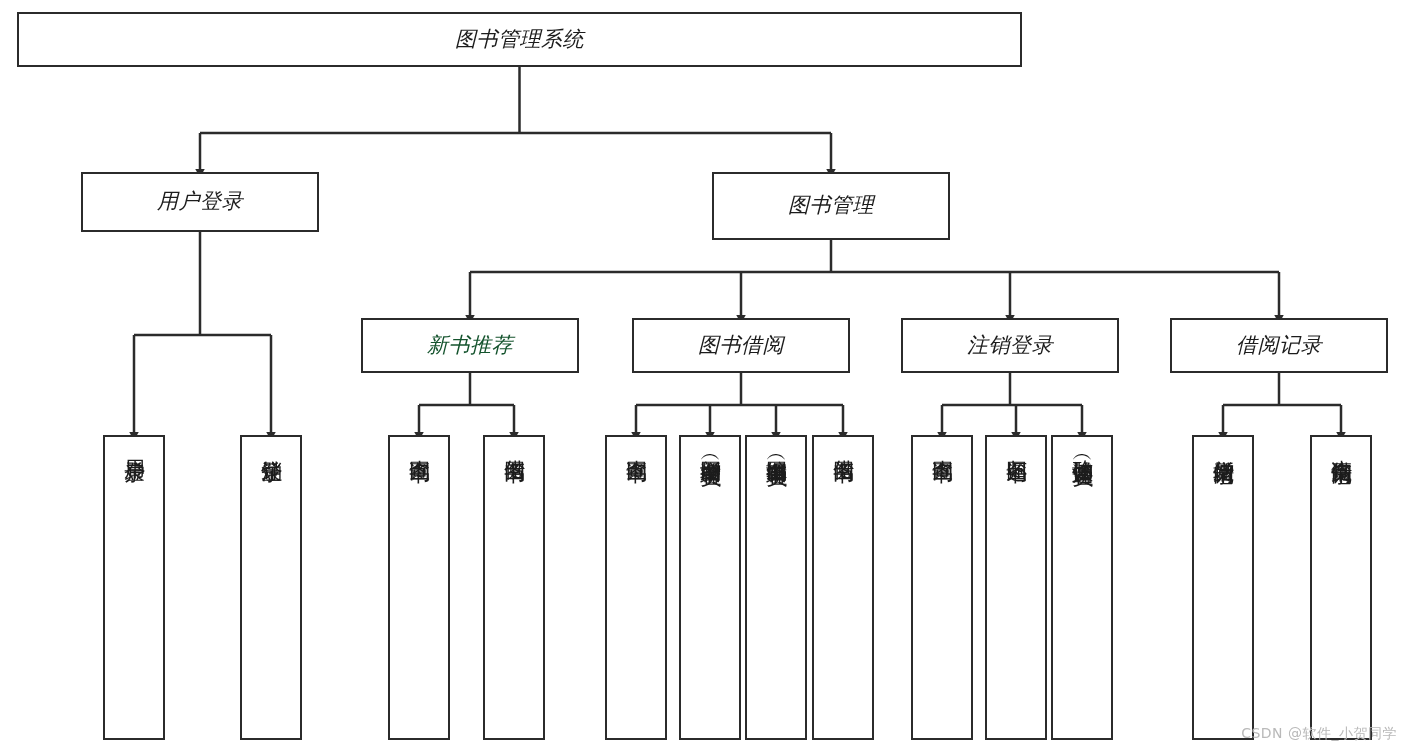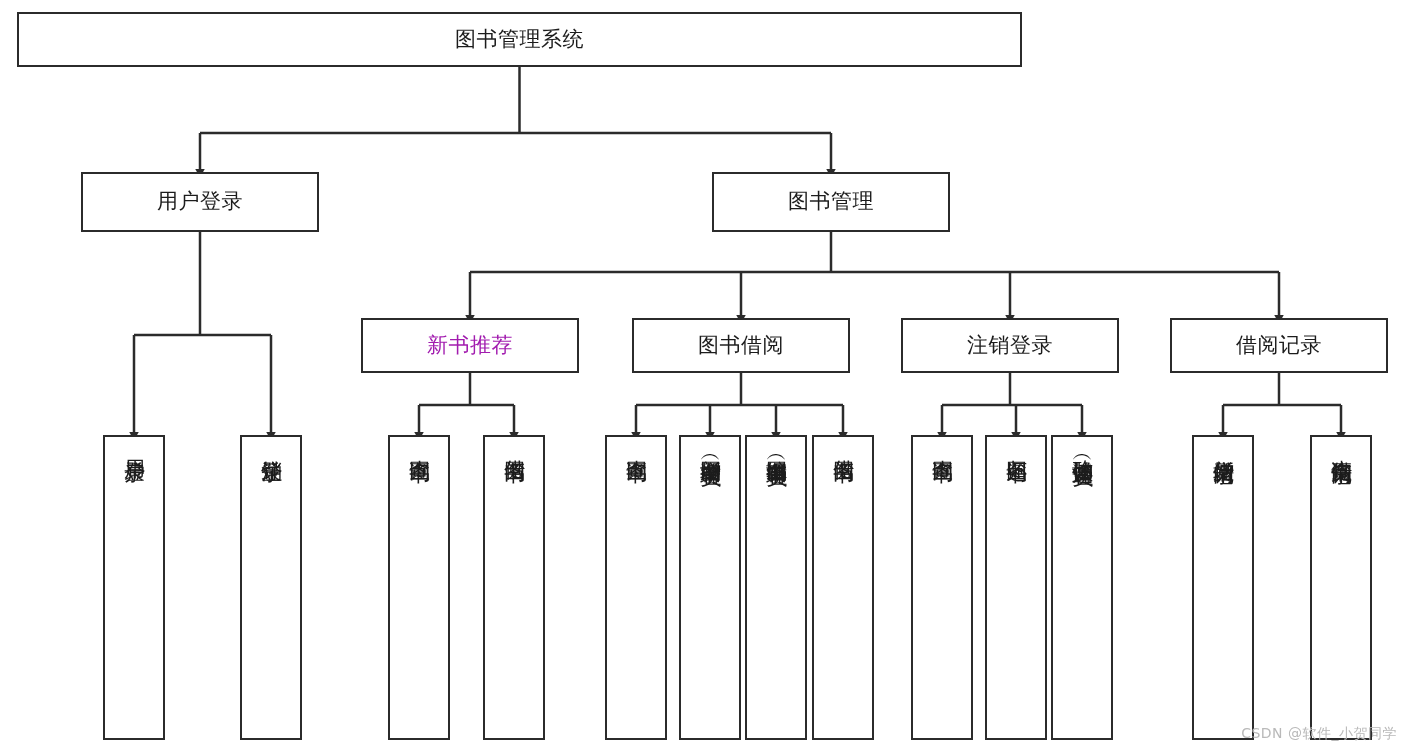--- a/index.html
+++ b/index.html
@@ -36,20 +36,21 @@
     justify-content: center;
     overflow: hidden;
   }
   .node-h .node-label {
     font-size: 21px;
     line-height: 1.1;
     color: #1c1c1c;
     letter-spacing: 0.5px;
     white-space: nowrap;
     text-align: center;
+    font-style: italic;
   }
   .node-v {
     align-items: flex-start;
     justify-content: center;
     padding-top: 6px;
   }
   .node-v .node-label {
     writing-mode: vertical-rl;
     text-orientation: upright;
     font-size: 21px;
@@ -118,25 +119,25 @@
       </g>
   </svg>
 
   <div id="nodes-layer">
       <div class="node node-h" style="left: 17px; top: 12px; width: 1005px; height: 55px; border-color: rgb(43, 43, 43); background: rgb(255, 255, 255);">
         <span class="node-label" style="color: rgb(28, 28, 28);">图书管理系统</span>
       </div>
       <div class="node node-h" style="left: 81px; top: 172px; width: 238px; height: 60px; border-color: rgb(43, 43, 43); background: rgb(255, 255, 255);">
         <span class="node-label" style="color: rgb(28, 28, 28);">用户登录</span>
       </div>
-      <div class="node node-h" style="left: 712px; top: 172px; width: 238px; height: 60px; border-color: rgb(43, 43, 43); background: rgb(255, 255, 255);">
+      <div class="node node-h" style="left: 712px; top: 172px; width: 238px; height: 68px; border-color: rgb(43, 43, 43); background: rgb(255, 255, 255);">
         <span class="node-label" style="color: rgb(28, 28, 28);">图书管理</span>
       </div>
       <div class="node node-h" style="left: 361px; top: 318px; width: 218px; height: 55px; border-color: rgb(43, 43, 43); background: rgb(255, 255, 255);">
-        <span class="node-label" style="color: #a21caf;">新书推荐</span>
+        <span class="node-label" style="color: #14532d;">新书推荐</span>
       </div>
       <div class="node node-h" style="left: 632px; top: 318px; width: 218px; height: 55px; border-color: rgb(43, 43, 43); background: rgb(255, 255, 255);">
         <span class="node-label" style="color: rgb(28, 28, 28);">图书借阅</span>
       </div>
       <div class="node node-h" style="left: 901px; top: 318px; width: 218px; height: 55px; border-color: rgb(43, 43, 43); background: rgb(255, 255, 255);">
         <span class="node-label" style="color: rgb(28, 28, 28);">注销登录</span>
       </div>
       <div class="node node-h" style="left: 1170px; top: 318px; width: 218px; height: 55px; border-color: rgb(43, 43, 43); background: rgb(255, 255, 255);">
         <span class="node-label" style="color: rgb(28, 28, 28);">借阅记录</span>
       </div>

